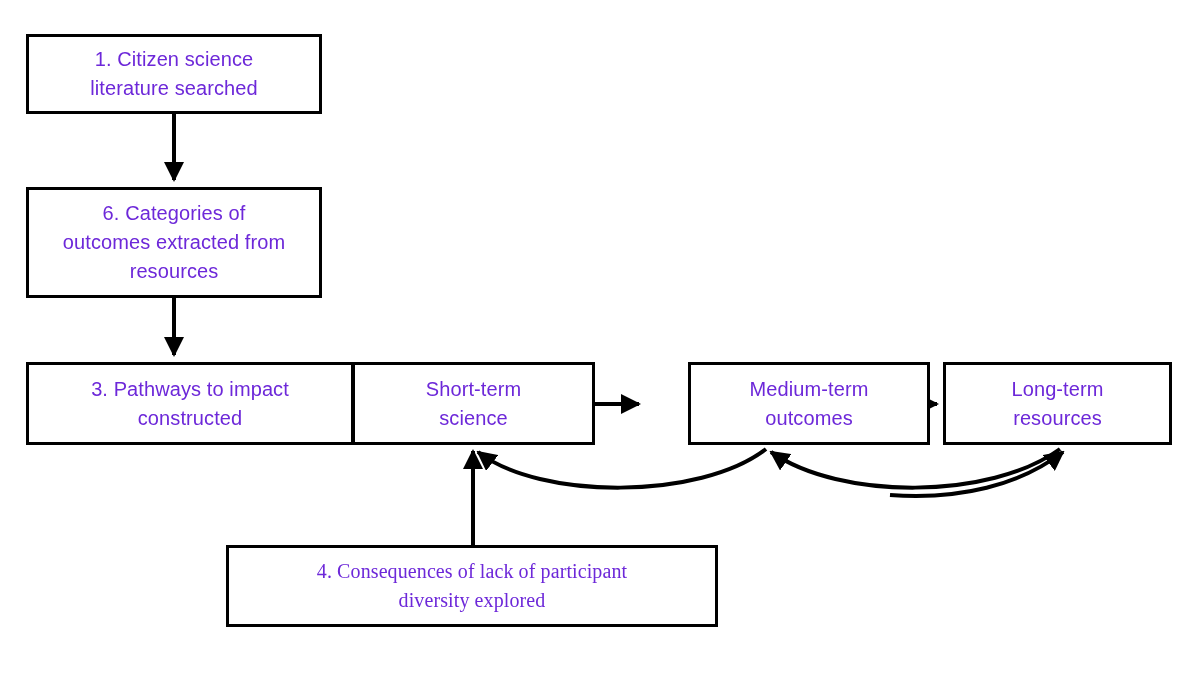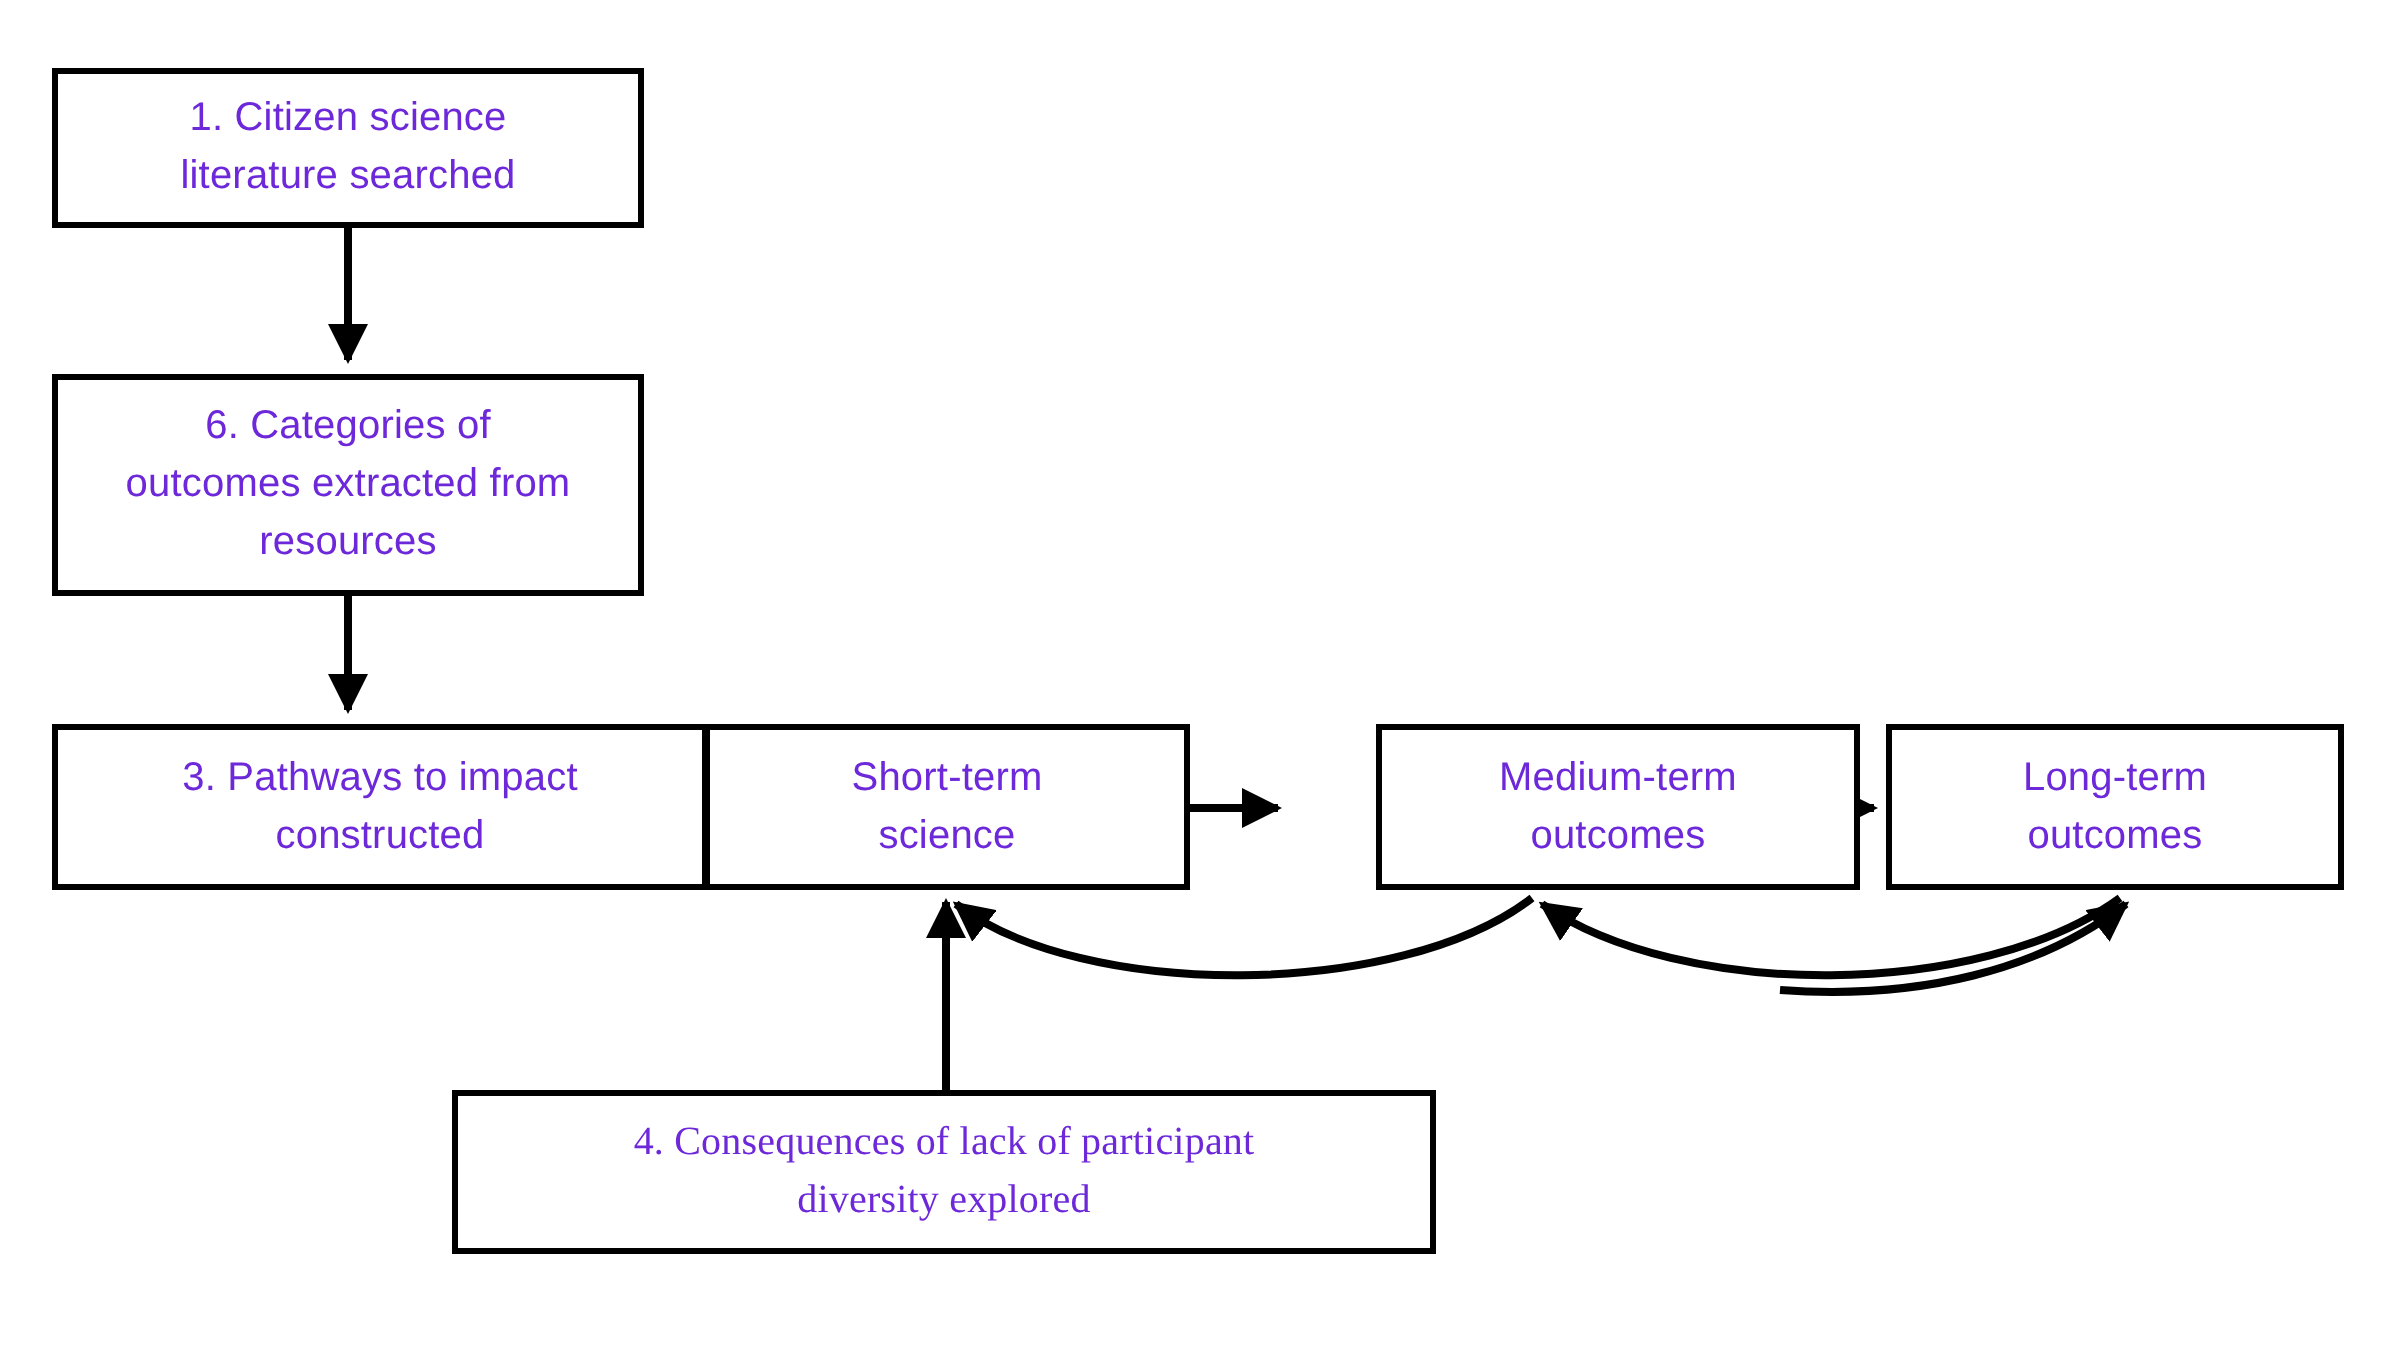--- a/index.html
+++ b/index.html
@@ -124,21 +124,21 @@
 science</span>
   </div>
 
   <div class="node" id="node-medium">
     <span>Medium-term
 outcomes</span>
   </div>
 
   <div class="node" id="node-long">
     <span>Long-term
-outcomes</span>
+resources</span>
   </div>
 
   <div class="node" id="node-step4">
     <span>4. Consequences of lack of participant
 diversity explored</span>
   </div>
 
 </div>
 
 </body></html>

